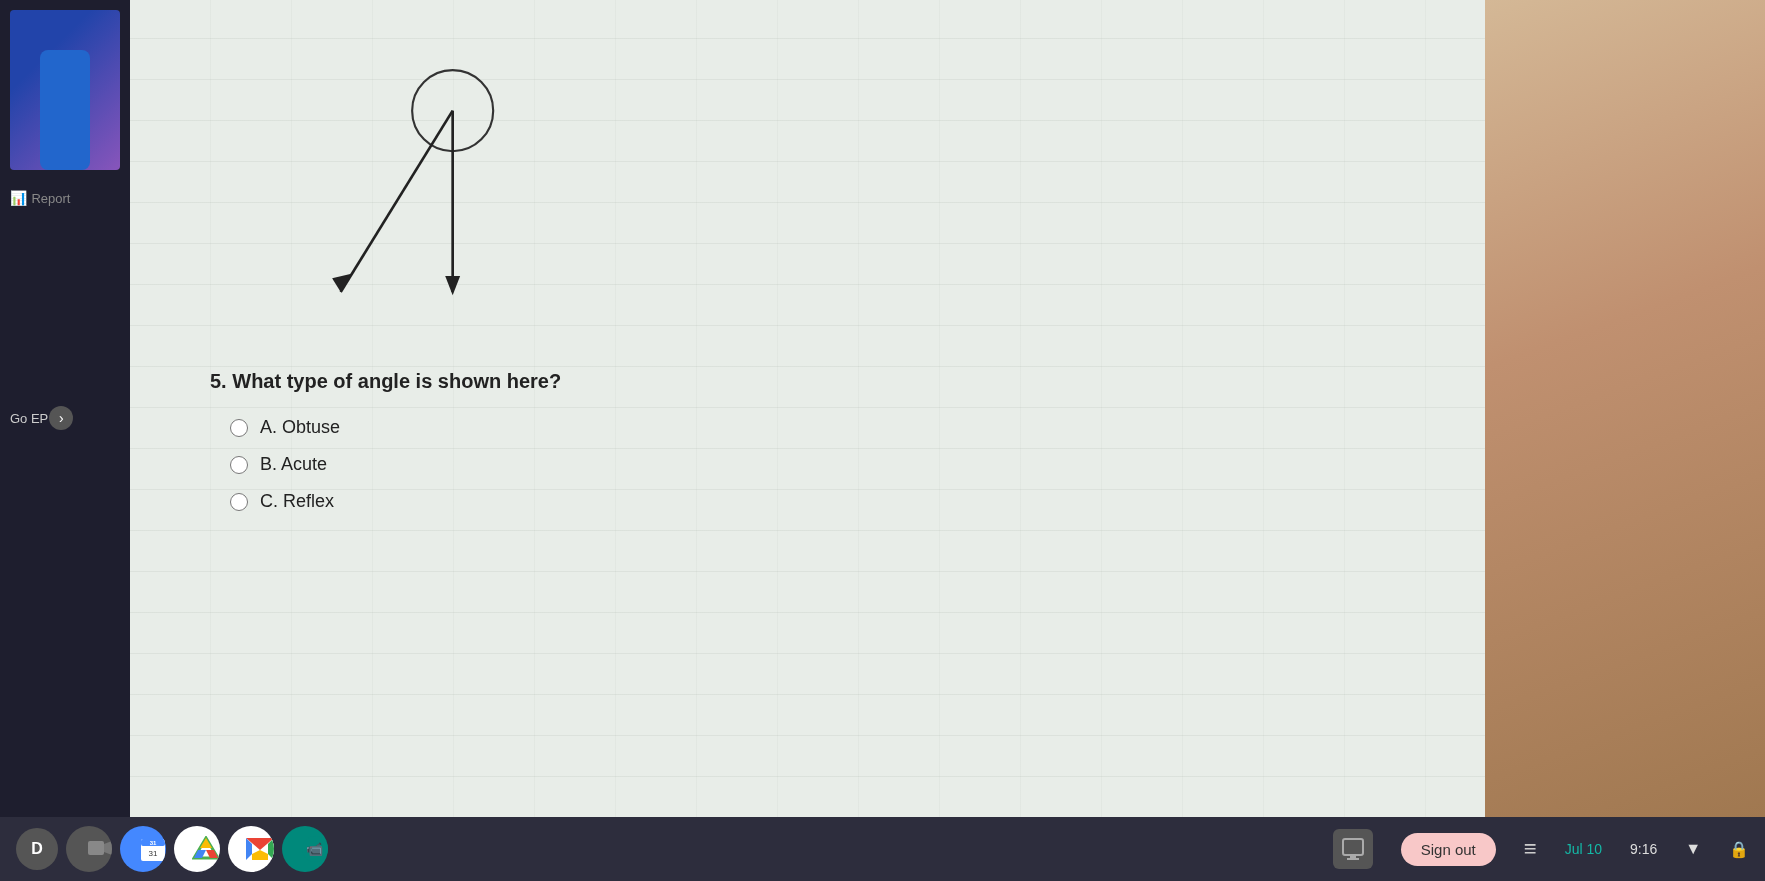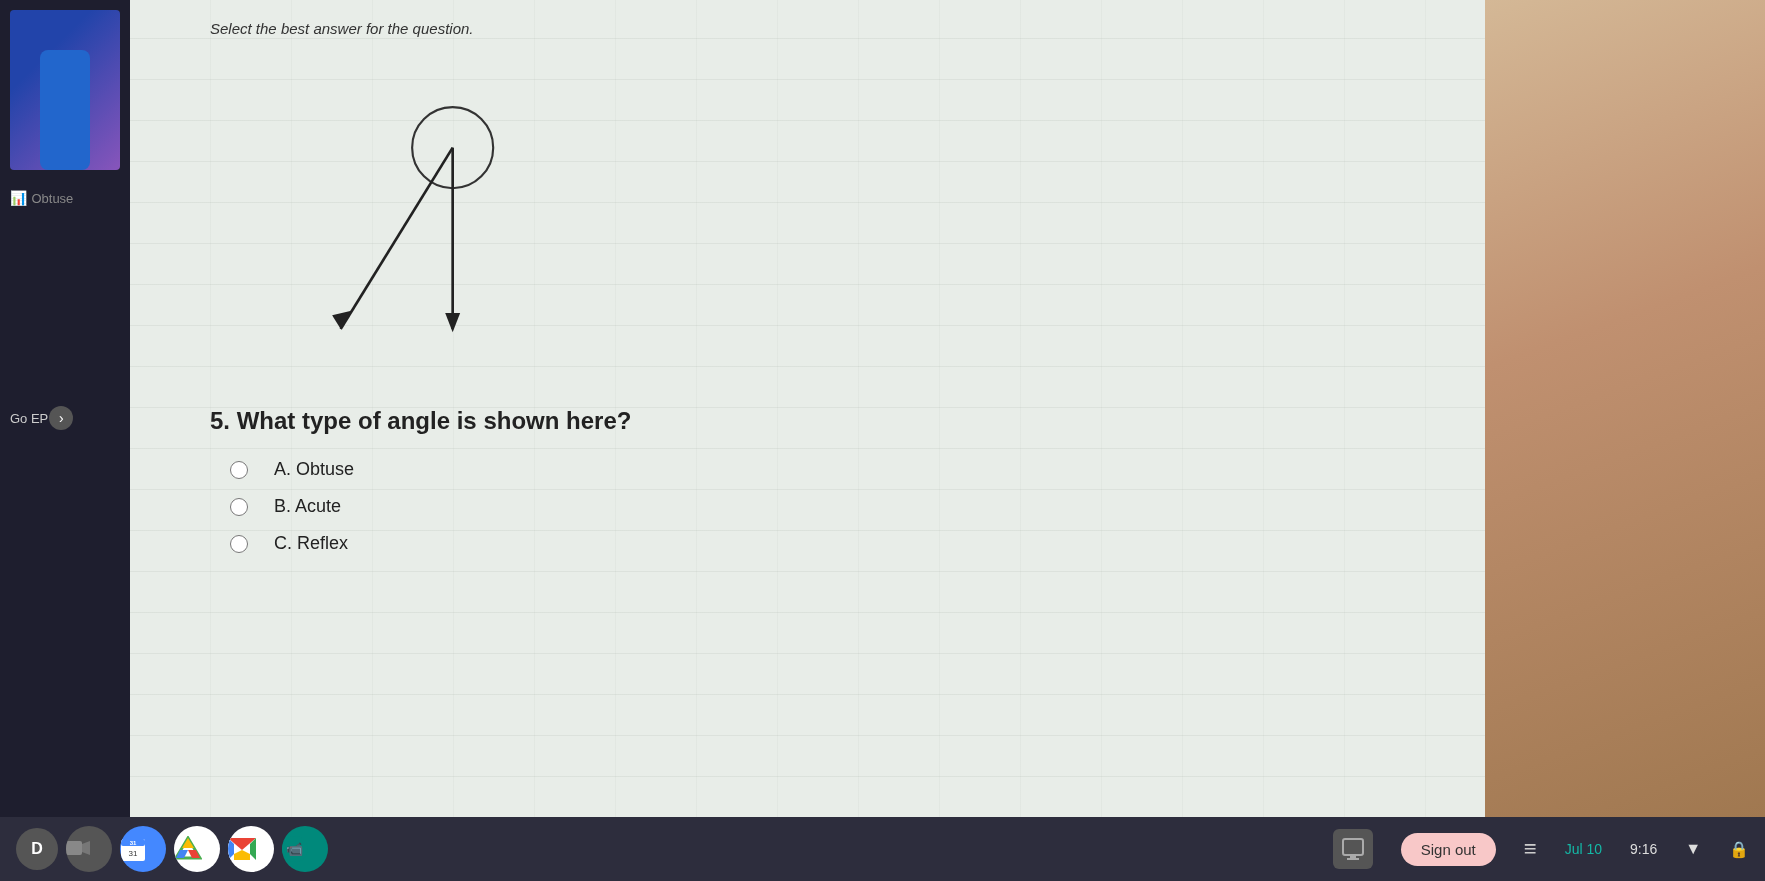--- a/index.html
+++ b/index.html
@@ -120,38 +120,38 @@
       margin: 0 auto 30px 40px;
     }
 
     .diagram-container svg {
       width: 100%;
       height: 100%;
     }
 
     
     .question-text {
-      font-size: 24px;
+      font-size: 20px;
       font-weight: bold;
       color: #222;
       margin-bottom: 24px;
     }
 
     
     .answer-choices {
       display: flex;
       flex-direction: column;
       gap: 16px;
       margin-left: 20px;
     }
 
     .answer-choice {
       display: flex;
       align-items: center;
-      gap: 26px;
+      gap: 12px;
       font-size: 18px;
       color: #222;
       cursor: pointer;
     }
 
     .answer-choice input[type="radio"] {
       width: 18px;
       height: 18px;
       cursor: pointer;
       accent-color: #555;
@@ -196,21 +196,21 @@
       cursor: pointer;
     }
 
     .taskbar-icon {
       width: 46px;
       height: 46px;
       border-radius: 50%;
       background: #444;
       display: flex;
       align-items: center;
-      justify-content: flex-start;
+      justify-content: flex-end;
       cursor: pointer;
       font-size: 20px;
       overflow: hidden;
     }
 
     .taskbar-icon.video { background: #555; }
     .taskbar-icon.calendar { background: #4488ff; }
     .taskbar-icon.drive { background: #fff; }
     .taskbar-icon.gmail { background: #fff; }
     .taskbar-icon.meet { background: #00897b; }
@@ -296,31 +296,30 @@
 
 <div class="main-area">
 
   <div class="left-sidebar">
     <div class="sidebar-photo">
       <div class="sidebar-photo-figure"></div>
     </div>
     <div class="sidebar-nav">
       <div class="report-link">
         <span class="report-icon">📊</span>
-        <span>Obtuse</span>
+        <span>Report</span>
       </div>
     </div>
     <div class="sidebar-go-ep">
       <span>Go EP</span>
       <div class="go-ep-circle">›</div>
     </div>
   </div>
 
   <div class="content-area">
-    <p class="instruction-text">Select the best answer for the question.</p>
 
     <div class="diagram-container">
       <svg viewBox="0 0 300 300" xmlns="http://www.w3.org/2000/svg">
 
         <circle cx="190" cy="85" r="38" fill="none" stroke="#333" stroke-width="2"></circle>
 
         <line x1="190" y1="85" x2="85" y2="255" stroke="#222" stroke-width="2.5"></line>
 
         <polygon points="85,255 95,238 77,242" fill="#222"></polygon>
 

